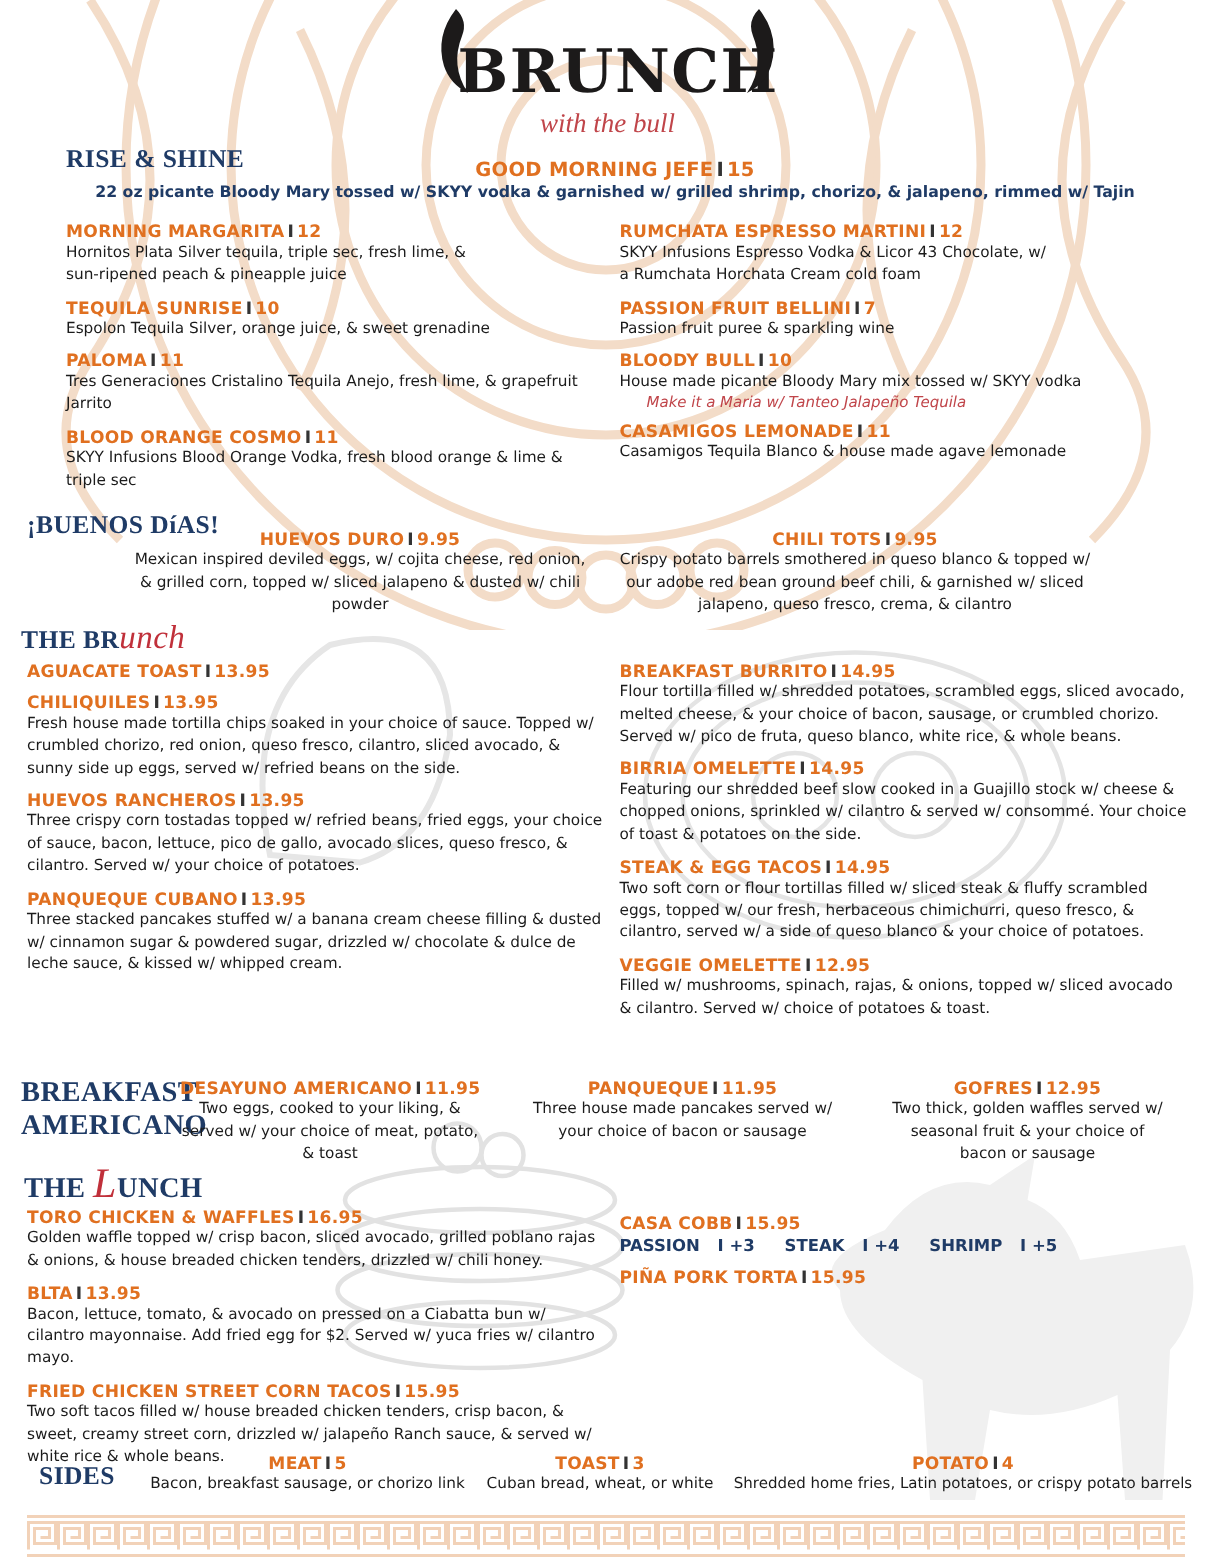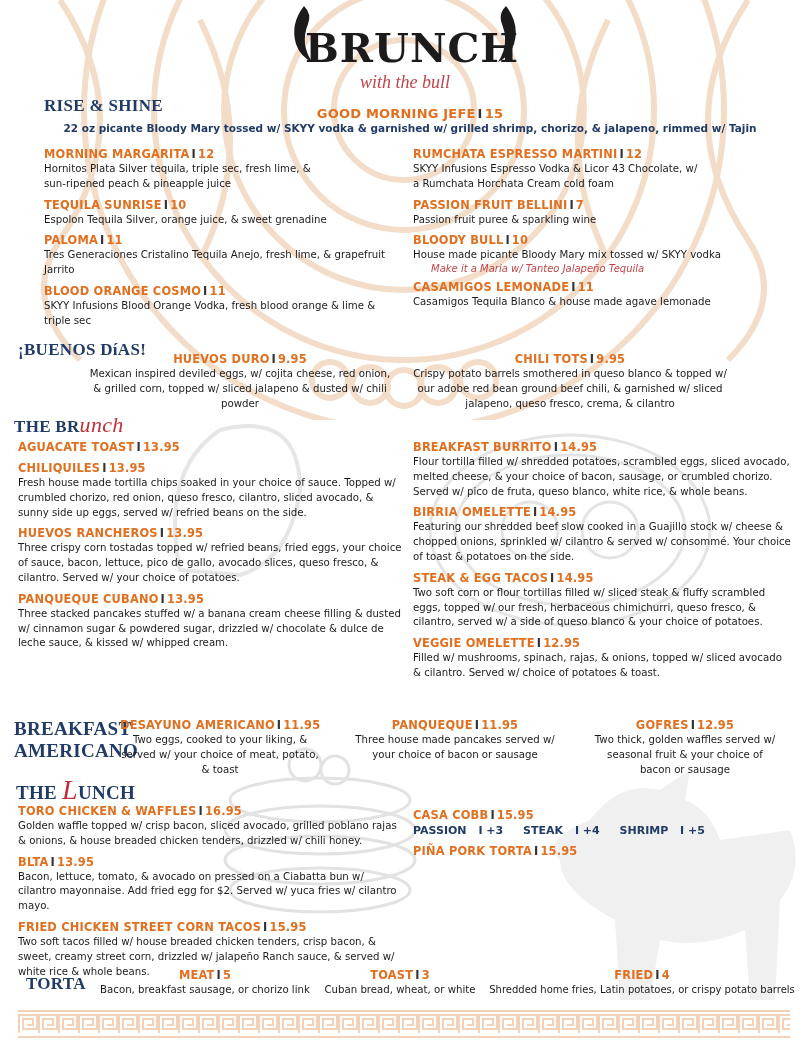--- a/index.html
+++ b/index.html
@@ -239,31 +239,31 @@
       <span><span>PASSION</span> I <span>+3</span></span>
       <span><span>STEAK</span> I <span>+4</span></span>
       <span><span>SHRIMP</span> I <span>+5</span></span>
     </div>
   </div>
   <div class="item">
     <div class="item-name"><span>PIÑA PORK TORTA</span><span class="sep">I</span><span class="price">15.95</span></div>
   </div>
 </div>
 
-<div class="layer section-title" style="left:26px;top:974px;font-size:17px;">TORTA</div>
+<div class="layer section-title" style="left:26px;top:974px;font-size:17px;">SIDES</div>
 <div class="layer center" style="left:90px;top:968px;width:230px;">
   <div class="item-name"><span>MEAT</span><span class="sep">I</span><span class="price">5</span></div>
   <div class="desc">Bacon, breakfast sausage, or chorizo link</div>
 </div>
 <div class="layer center" style="left:320px;top:968px;width:160px;">
   <div class="item-name"><span>TOAST</span><span class="sep">I</span><span class="price">3</span></div>
   <div class="desc">Cuban bread, wheat, or white</div>
 </div>
 <div class="layer center" style="left:482px;top:968px;width:320px;">
-  <div class="item-name"><span>FRIED</span><span class="sep">I</span><span class="price">4</span></div>
+  <div class="item-name"><span>POTATO</span><span class="sep">I</span><span class="price">4</span></div>
   <div class="desc" style="font-size:10px">Shredded home fries, Latin potatoes, or crispy potato barrels</div>
 </div>
 
 <svg class="greek" viewBox="0 0 772 28" preserveAspectRatio="none">
   <defs>
     <pattern id="gk" width="20" height="20" patternUnits="userSpaceOnUse" y="4">
       <path d="M1 19 V1 H19 V15 H5 V5 H15 V11 H9" fill="none" stroke="#f2d2b8" stroke-width="2"></path>
     </pattern>
   </defs>
   <line x1="0" y1="1" x2="772" y2="1" stroke="#f2d2b8" stroke-width="2"></line>

